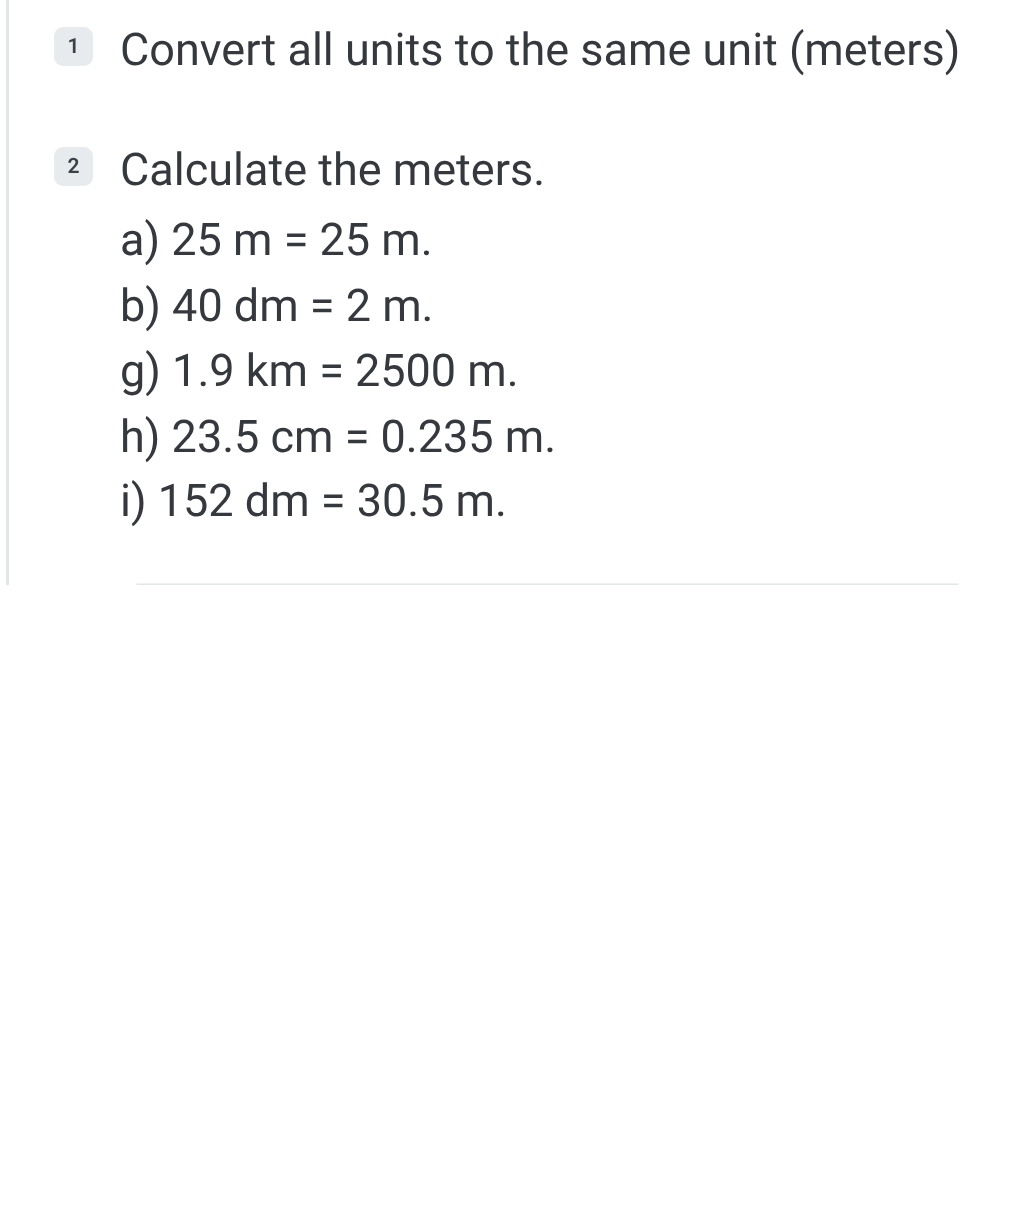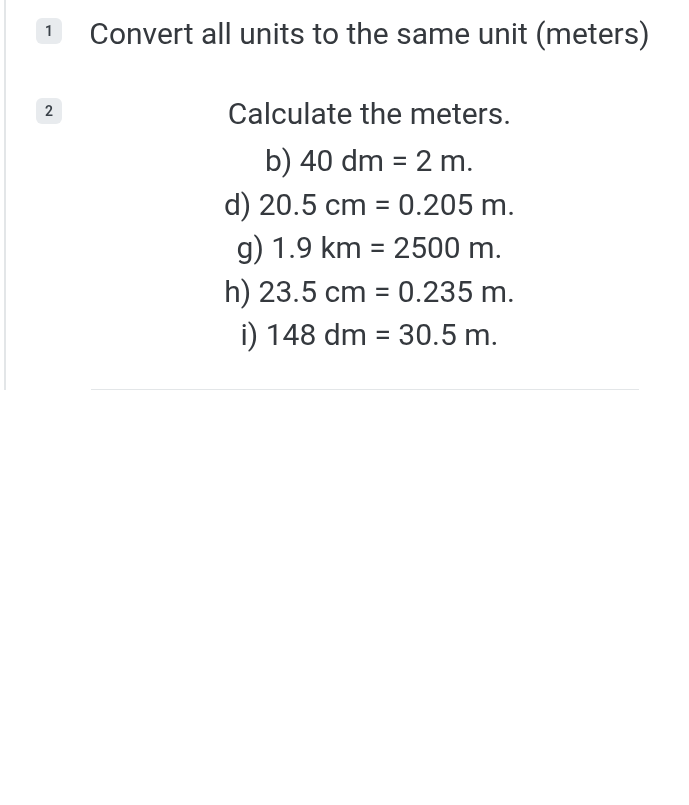--- a/index.html
+++ b/index.html
@@ -38,21 +38,20 @@
       font-weight: 600;
       color: #3a4148;
       margin-right: 18px;
       margin-top: 6px;
     }
     .step-content {
       flex: 1;
       font-size: 30px;
       line-height: 1.45;
       color: #35393e;
-      text-align: center;
     }
     .step-title {
       font-size: 30px;
       color: #35393e;
       font-weight: 400;
       margin-bottom: 4px;
     }
     .step-line {
       font-size: 30px;
       color: #35393e;
@@ -73,23 +72,23 @@
     <div class="step-number">1</div>
     <div class="step-content">
       <div class="step-title">Convert all units to the same unit (meters)</div>
     </div>
   </div>
 
   <div class="step">
     <div class="step-number">2</div>
     <div class="step-content">
       <div class="step-title">Calculate the meters.</div>
+      <div class="step-line">a) 25 m = 25 m.</div>
       <div class="step-line">b) 40 dm = 2 m.</div>
-      <div class="step-line">d) 20.5 cm = 0.205 m.</div>
       <div class="step-line">g) 1.9 km = 2500 m.</div>
       <div class="step-line">h) 23.5 cm = 0.235 m.</div>
-      <div class="step-line">i) 148 dm = 30.5 m.</div>
+      <div class="step-line">i) 152 dm = 30.5 m.</div>
     </div>
   </div>
 
   <hr class="divider">
 
 </div>
 
 </body></html>

